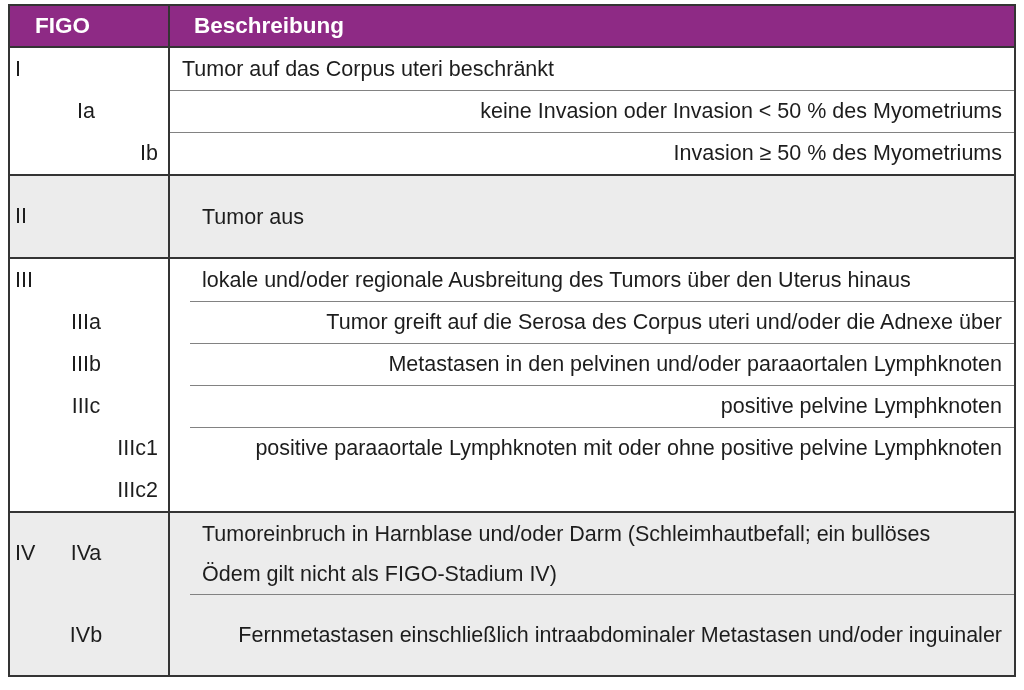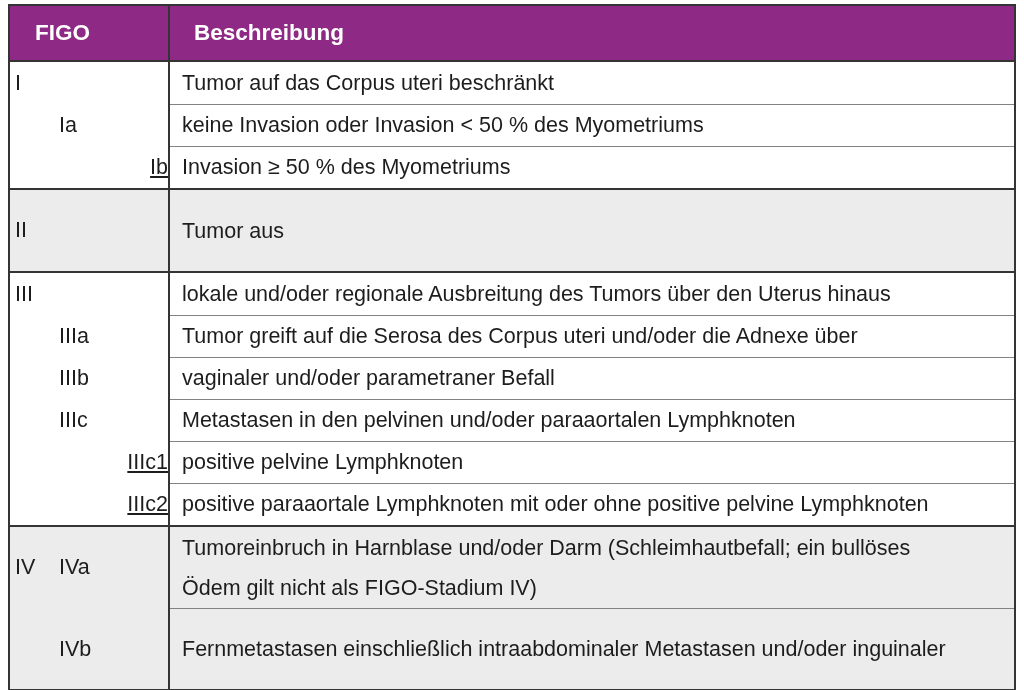--- a/index.html
+++ b/index.html
@@ -18,55 +18,55 @@
     width:1024px;
   }
   .tbl{
     width:1008px;
     border:2px solid var(--border-dark);
     background:#ffffff;
   }
   
   .thead{
     display:flex;
-    height:54px;
+    height:40px;
     background:var(--header-bg);
     color:#ffffff;
     font-weight:bold;
     font-size:22.5px;
   }
   .th{display:flex;align-items:center;}
   .figo-col{width:160px;flex:none;border-right:2px solid var(--border-dark);}
   .desc-col{flex:1;}
   .th.figo-col{padding-left:25px;}
   .th.desc-col{padding-left:24px;}
   
   .group{display:flex;}
-  .group + .group{border-top:2px solid var(--border-dark);}
+  .group + .group{border-top:2px solid var(--border-dark);gap:20px;}
   .thead + .group{border-top:2px solid var(--border-dark);}
   .group.shaded{background:var(--shaded-bg);}
   .figo-cell{width:160px;flex:none;border-right:2px solid var(--border-dark);display:flex;flex-direction:column;}
   .desc-cell{flex:1;display:flex;flex-direction:column;}
   
   .row{font-size:21.5px;}
   .r1{height:42px;}
   .r2{height:81px;}
   .desc-cell .row{
     display:flex;flex-direction:column;justify-content:center;
     padding-left:12px;padding-right:12px;overflow:hidden;
   }
-  .desc-cell .row + .row{border-top:1px solid var(--border-sub);}
+  .desc-cell .row + .row{border-top:1px solid var(--border-sub);text-align:right;}
   .figo-cell .row + .row{border-top:1px solid transparent;}
   .line{white-space:nowrap;line-height:40px;}
   .r1 .line{line-height:normal;}
   
   .figo-cell .row{display:flex;align-items:center;padding-left:5px;}
   .s0{width:44px;flex:none;text-align:left;}
-  .s1{width:54px;flex:none;text-align:left;}
-  .s2{flex:1;text-align:right;text-decoration:underline;}
+  .s1{width:54px;flex:none;text-align:center;}
+  .s2{flex:1;text-align:right;padding-right:10px;}
 </style>
 </head>
 <body>
 
 <div class="tbl">
 
   <div class="thead">
     <div class="th figo-col">FIGO</div>
     <div class="th desc-col">Beschreibung</div>
   </div>
@@ -151,23 +151,20 @@
         </div>
     </div>
     <div class="desc-cell">
       <div class="row r1">
           <div class="line">lokale und/oder regionale Ausbreitung des Tumors über den Uterus hinaus</div>
         </div>
       <div class="row r1">
           <div class="line">Tumor greift auf die Serosa des Corpus uteri und/oder die Adnexe über</div>
         </div>
       <div class="row r1">
-          <div class="line">vaginaler und/oder parametraner Befall</div>
-        </div>
-      <div class="row r1">
           <div class="line">Metastasen in den pelvinen und/oder paraaortalen Lymphknoten</div>
         </div>
       <div class="row r1">
           <div class="line">positive pelvine Lymphknoten</div>
         </div>
       <div class="row r1">
           <div class="line">positive paraaortale Lymphknoten mit oder ohne positive pelvine Lymphknoten</div>
         </div>
     </div>
   </div>

